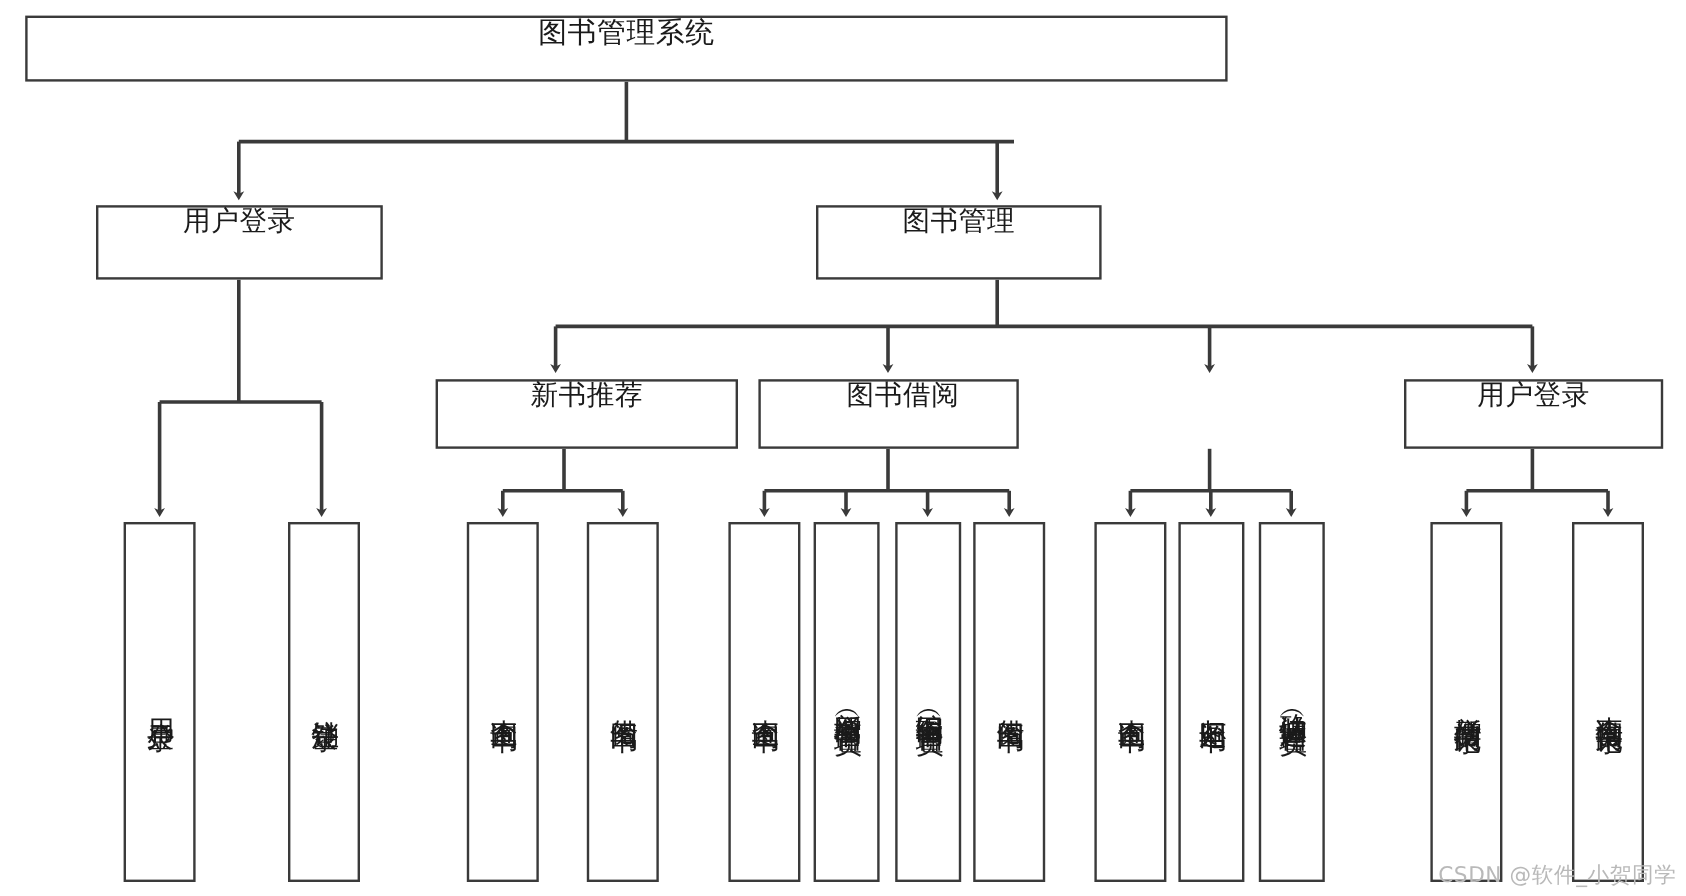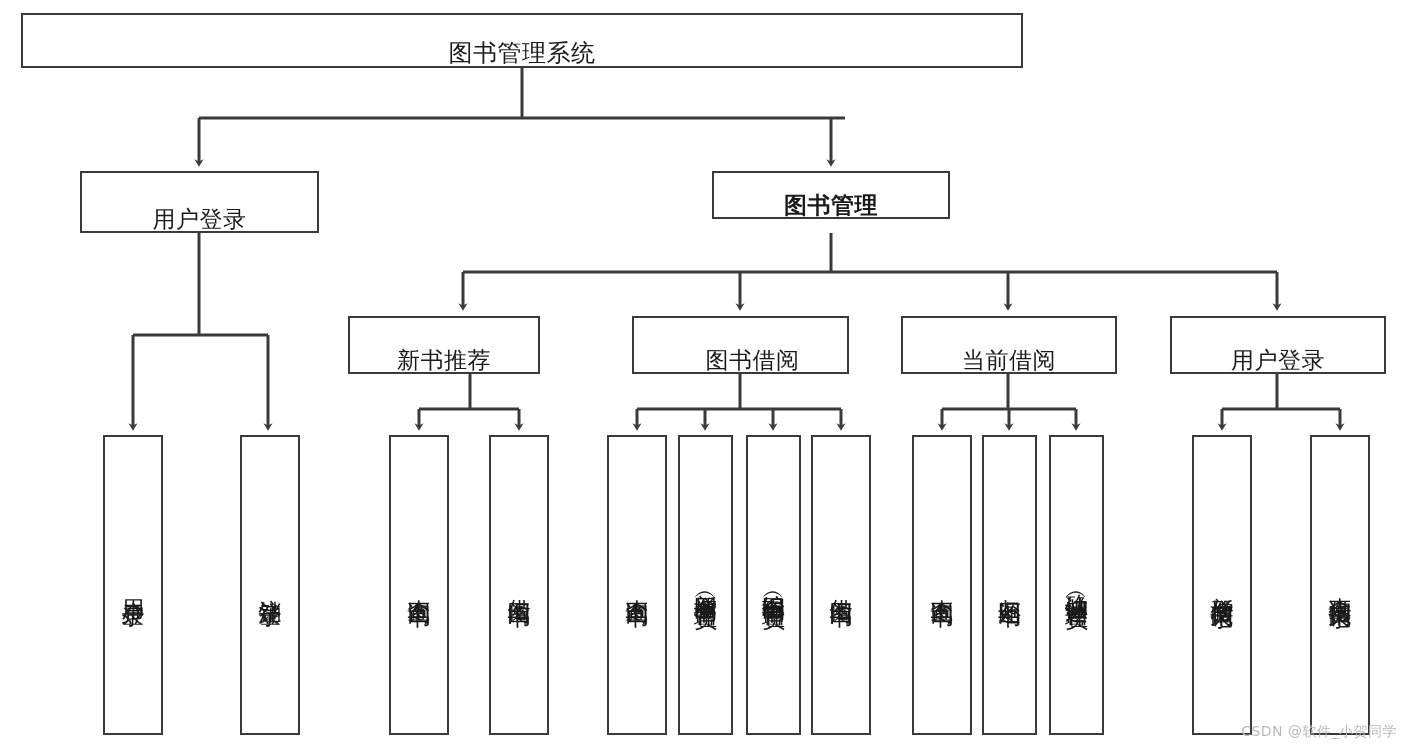--- a/index.html
+++ b/index.html
@@ -23,21 +23,21 @@
     top: 0;
     width: 1405px;
     height: 747px;
   }
   .node {
     position: absolute;
     box-sizing: border-box;
     border: 2px solid #3a3a3a;
     background: #ffffff;
     display: flex;
-    align-items: flex-end;
+    align-items: flex-start;
     justify-content: center;
     color: #1a1a1a;
   }
   .node-label {
     display: block;
     text-align: center;
     line-height: 1.05;
   }
   .node.horizontal .node-label {
     font-size: 23px;
@@ -56,21 +56,21 @@
     font-size: 23px;
     line-height: 1.18;
     letter-spacing: 2px;
     white-space: nowrap;
     max-height: 282px;
   }
   .watermark {
     position: absolute;
     right: 8px;
     bottom: 6px;
-    font-size: 14px;
+    font-size: 18px;
     color: #b9b9b9;
     white-space: nowrap;
     letter-spacing: 0.5px;
   }
 </style>
 </head>
 <body>
 
 <div id="canvas">
 
@@ -125,35 +125,32 @@
   </svg>
 
   <div class="node horizontal title" style="left:21px; top:13px; width:1002px; height:55px;">
     <span class="node-label">图书管理系统</span>
   </div>
 
   <div class="node horizontal" style="left:80px; top:171px; width:239px; height:62px;">
     <span class="node-label">用户登录</span>
   </div>
 
-  <div class="node horizontal" style="left:712px; top:171px; width:238px; height:48px;font-weight:bold;">
+  <div class="node horizontal" style="left:680px; top:171px; width:238px; height:62px;">
     <span class="node-label">图书管理</span>
   </div>
 
-  <div class="node horizontal" style="left:348px; top:316px; width:192px; height:58px;">
+  <div class="node horizontal" style="left:363px; top:316px; width:252px; height:58px;">
     <span class="node-label">新书推荐</span>
   </div>
 
   <div class="node horizontal" style="left:632px; top:316px; width:217px; height:58px;padding-left:24px;">
     <span class="node-label">图书借阅</span>
   </div>
 
-  <div class="node horizontal" style="left:901px; top:316px; width:216px; height:58px;">
-    <span class="node-label">当前借阅</span>
-  </div>
 
   <div class="node horizontal" style="left:1170px; top:316px; width:216px; height:58px;">
     <span class="node-label">用户登录</span>
   </div>
 
   <div class="node vertical" style="left:103px; top:435px; width:60px; height:300px;">
     <span class="node-label">用户登录</span>
   </div>
 
   <div class="node vertical" style="left:240px; top:435px; width:60px; height:300px;">

